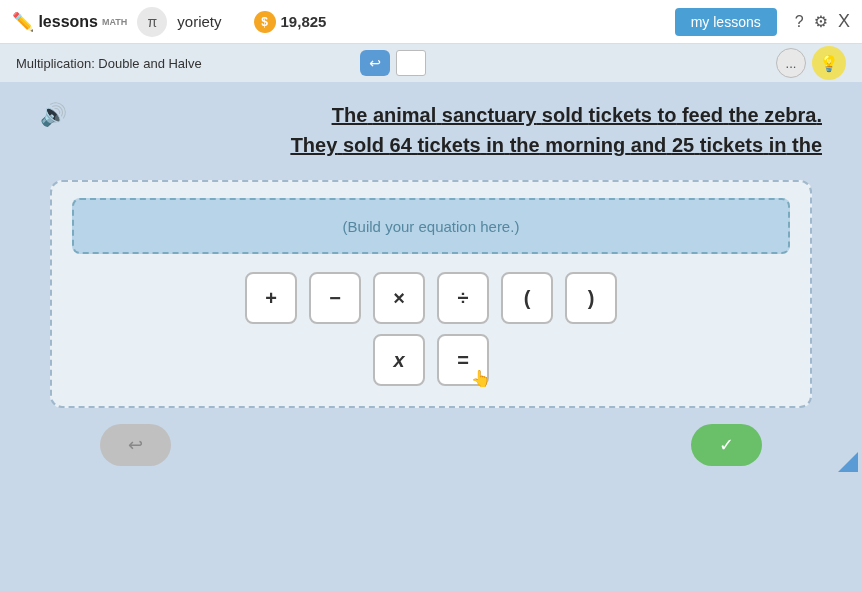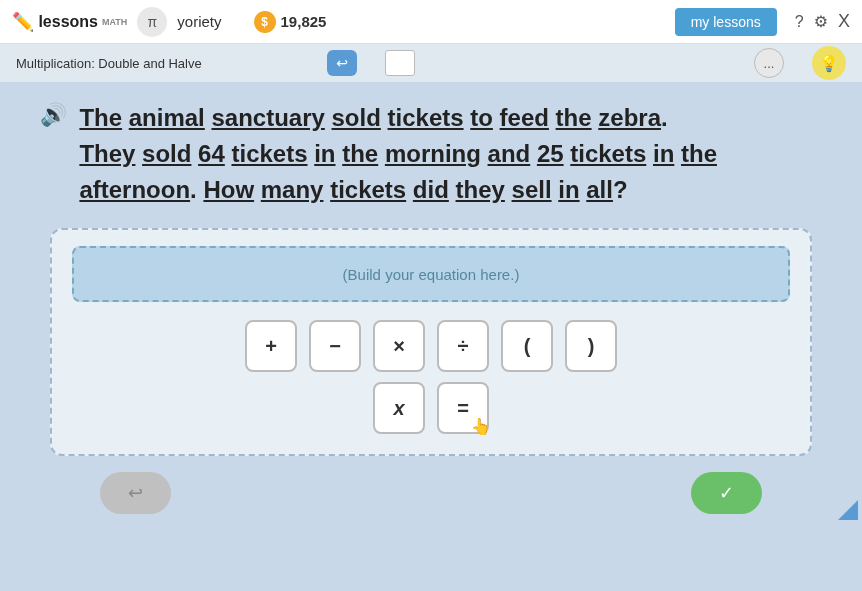--- a/index.html
+++ b/index.html
@@ -103,21 +103,21 @@
       cursor: pointer;
     }
 
     
     .subtitle-bar {
       display: flex;
       align-items: center;
       background: #e0e8f0;
       height: 38px;
       padding: 0 16px;
-      gap: 28px;
+      gap: 6px;
     }
     .subtitle-text {
       font-size: 13px;
       color: #333;
       flex: 1;
     }
     .undo-btn {
       background: #5b9bd5;
       color: #fff;
       border: none;
@@ -180,26 +180,27 @@
     .speaker-btn {
       background: none;
       border: none;
       cursor: pointer;
       font-size: 22px;
       color: #555;
       margin-top: 2px;
       flex-shrink: 0;
     }
     .problem-lines {
-      font-size: 24px;
+      font-size: 20px;
       font-weight: bold;
       color: #222;
       line-height: 1.5;
-      text-align: left;
+      text-align: right;
       flex: 1;
+      text-decoration: underline;
     }
     .underline { text-decoration: underline; }
 
     
     .equation-builder {
       background: #e8eff5;
       border: 2px dashed #a0b8cc;
       border-radius: 12px;
       padding: 16px 20px 20px;
       margin: 0 10px;
@@ -345,23 +346,20 @@
 
   <div class="problem-text">
     <button class="speaker-btn">🔊</button>
     <div class="problem-lines">
       <div>
         <span class="underline">The</span> <span class="underline">animal</span> <span class="underline">sanctuary</span> <span class="underline">sold</span> <span class="underline">tickets</span> <span class="underline">to</span> <span class="underline">feed</span> <span class="underline">the</span> <span class="underline">zebra</span>.
       </div>
       <div>
         <span class="underline">They</span> <span class="underline">sold</span> <span class="underline">64</span> <span class="underline">tickets</span> <span class="underline">in</span> <span class="underline">the</span> <span class="underline">morning</span> <span class="underline">and</span> <span class="underline">25</span> <span class="underline">tickets</span> <span class="underline">in</span> <span class="underline">the</span>
       </div>
-      <div>
-        <span class="underline">afternoon</span>. <span class="underline">How</span> <span class="underline">many</span> <span class="underline">tickets</span> <span class="underline">did</span> <span class="underline">they</span> <span class="underline">sell</span> <span class="underline">in</span> <span class="underline">all</span>?
-      </div>
     </div>
   </div>
 
   <div class="equation-builder">
     <div class="equation-zone">
       <span>(Build your equation here.)</span>
     </div>
 
     <div class="operator-row">
       <button class="op-btn">+</button>

